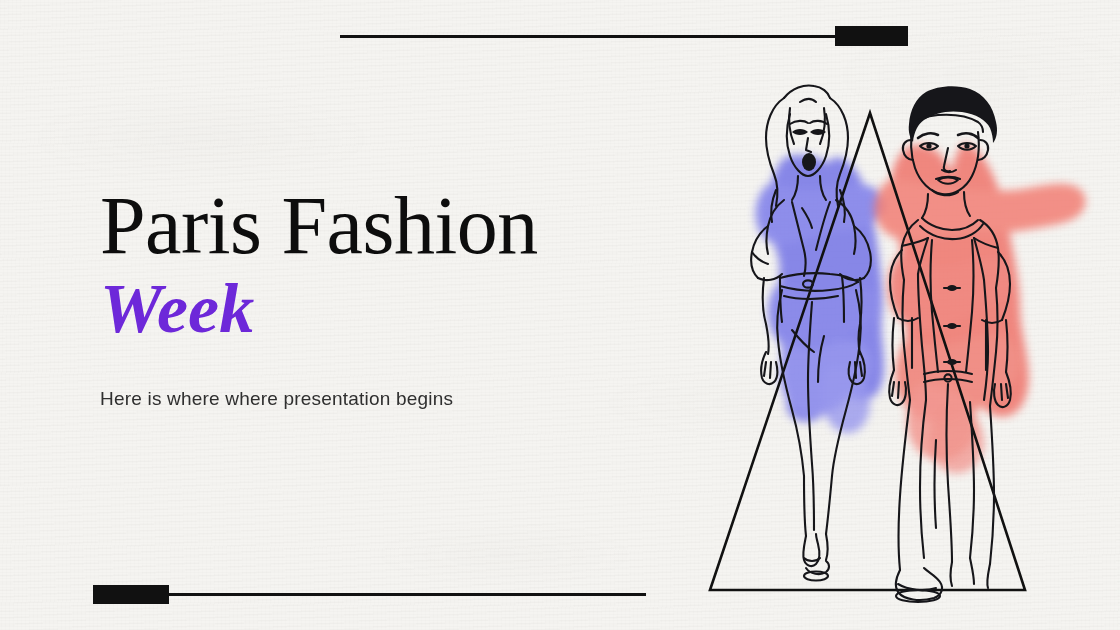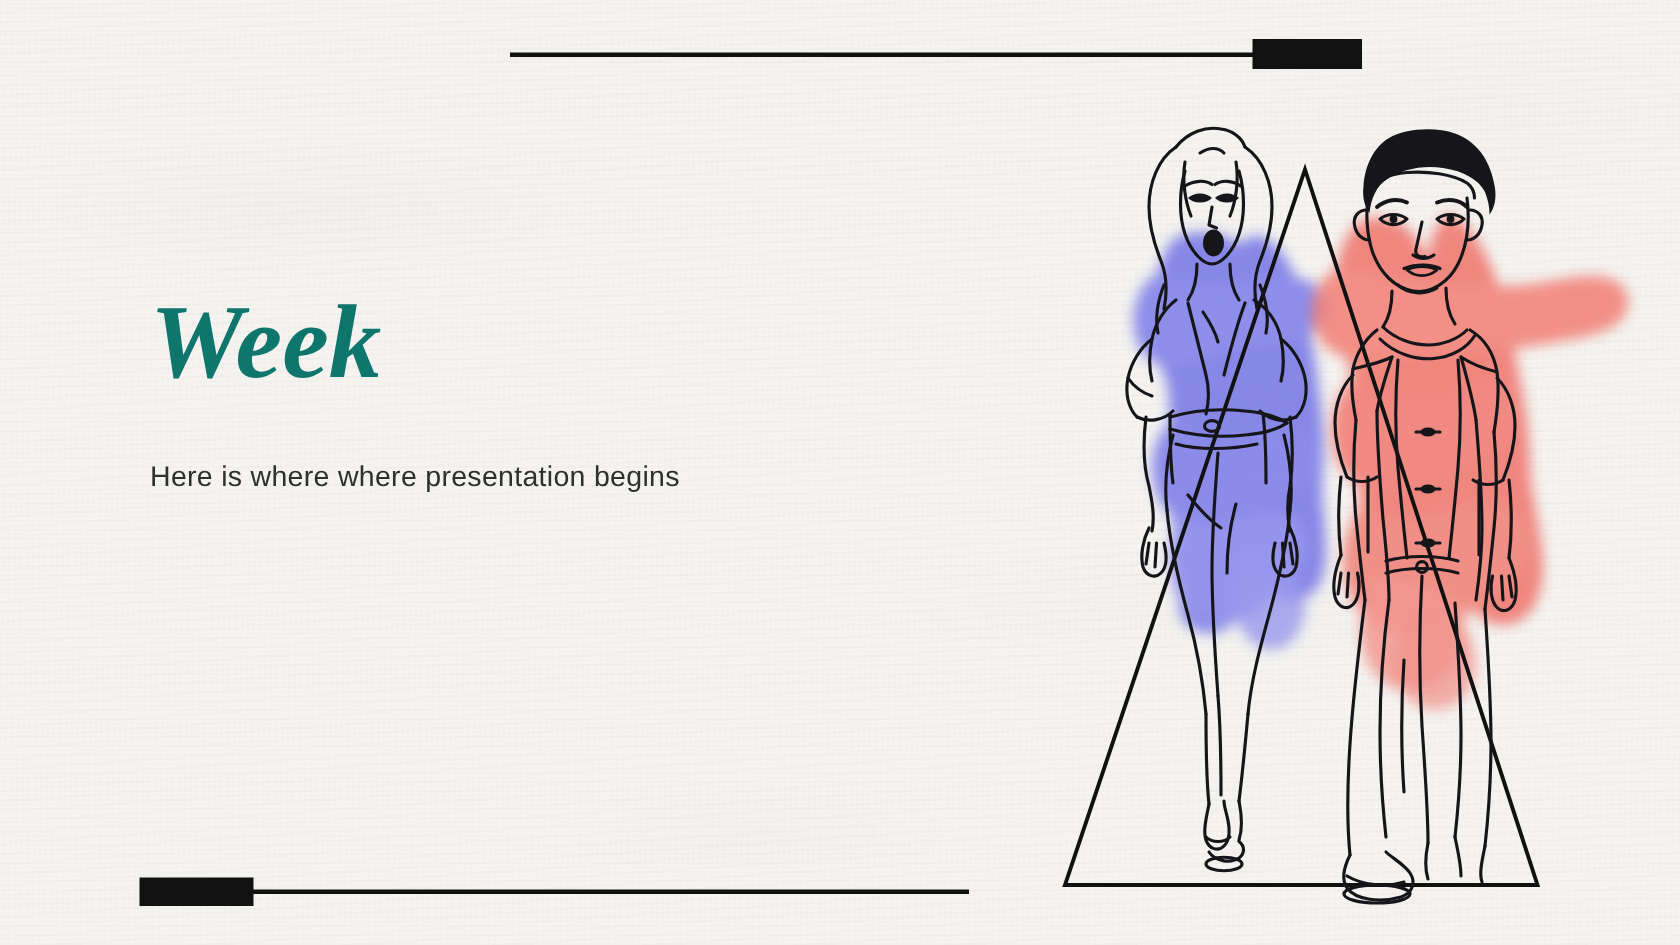--- a/index.html
+++ b/index.html
@@ -95,21 +95,21 @@
     letter-spacing: -0.5px;
     margin: 0;
     white-space: nowrap;
   }
   .title-line2 {
     font-family: "Liberation Serif", "DejaVu Serif", serif;
     font-size: 70px;
     line-height: 1.05;
     font-weight: 700;
     font-style: italic;
-    color: #0f766e;
+    color: #6d28d9;
     letter-spacing: 0px;
     margin: 6px 0 0 0;
     white-space: nowrap;
   }
   .subtitle {
     font-family: "Liberation Sans", sans-serif;
     font-size: 19px;
     font-weight: 400;
     color: #2f2f2f;
     letter-spacing: 0.2px;
@@ -134,20 +134,21 @@
 
   <div class="paper-grain"></div>
   <div class="paper-blotch"></div>
 
   <div class="rule-top"></div>
   <div class="bar-top"></div>
   <div class="bar-bottom"></div>
   <div class="rule-bottom"></div>
 
   <div class="text-block">
+    <h1 class="title-line1">Paris Fashion</h1>
     <h1 class="title-line2">Week</h1>
     <p class="subtitle">Here is where where presentation begins</p>
   </div>
 
   <div class="illustration">
     <svg viewBox="0 0 440 575" width="440" height="575" xmlns="http://www.w3.org/2000/svg">
       <defs>
         <filter id="wcBlur" x="-30%" y="-30%" width="160%" height="160%">
           <feGaussianBlur stdDeviation="4.2"></feGaussianBlur>
         </filter>

